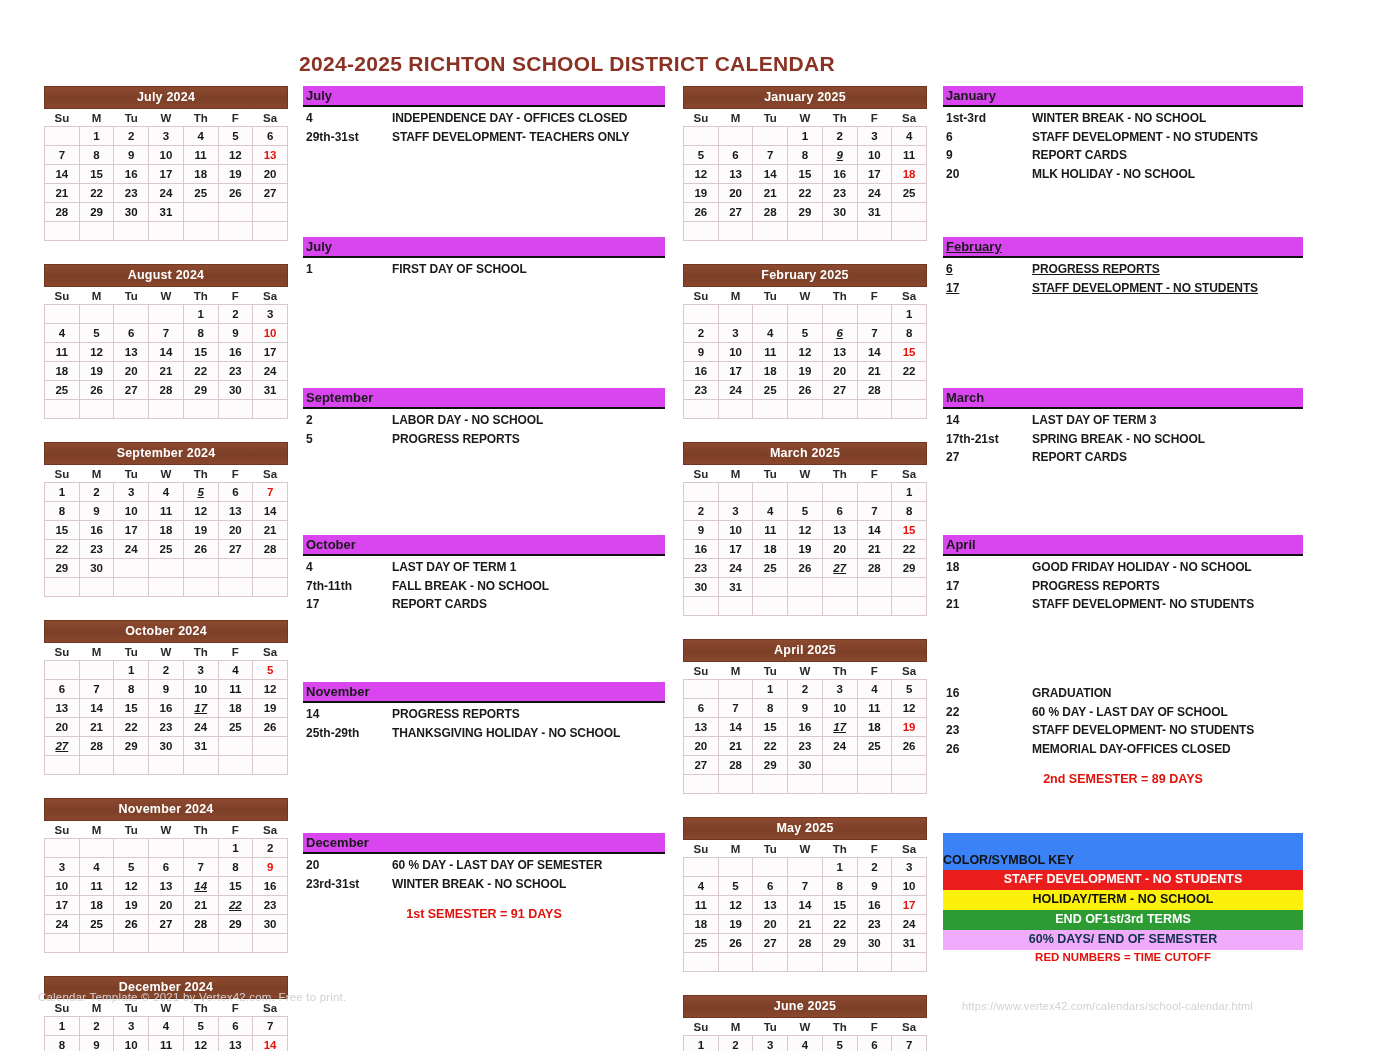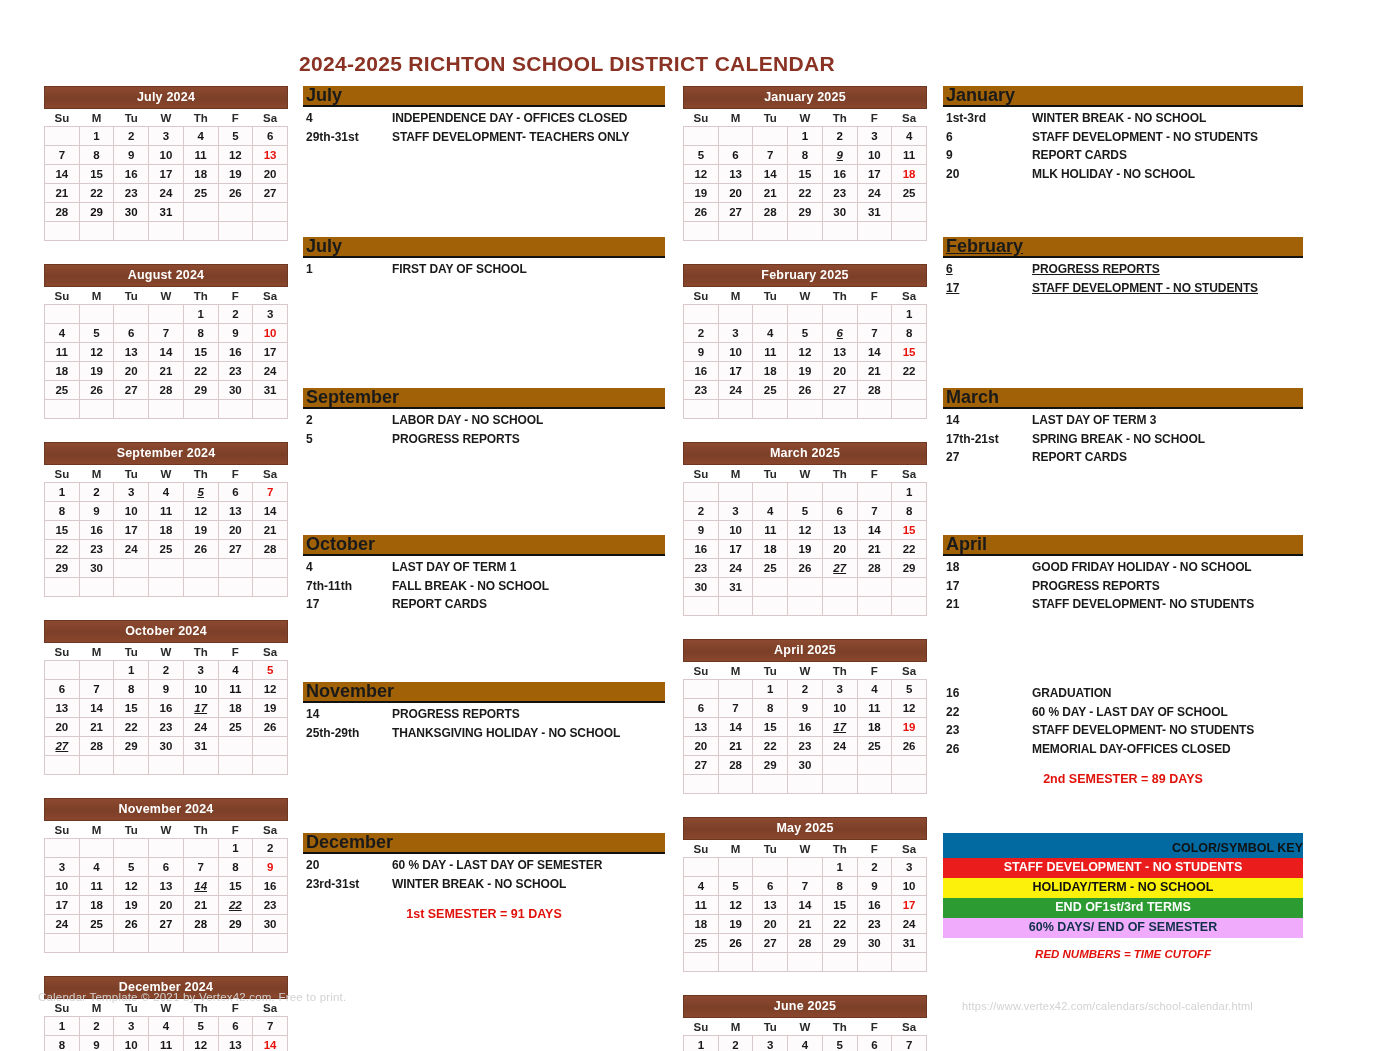--- a/index.html
+++ b/index.html
@@ -69,59 +69,59 @@
   td.hl-red   {background:#e8241f;color:#111;}
   td.hl-yellow{background:#fbf10a;color:#111;}
   td.hl-green {background:#2c9b32;color:#111;}
   td.hl-blue  {background:#3ca0e0;color:#111;}
   td.txt-red  {color:#e8120c;}
   span.und{ text-decoration:underline; font-style:italic; }
 
   
   .ev-block{position:relative;}
   .ev-head{
-    background:#a16207;
-    font-size:18px;font-weight:bold;
+    background:#d946ef;
+    font-size:13px;font-weight:bold;
     color:#1a1a1a;
     padding:2px 0 2px 3px;
     border-bottom:2px solid #111;
     line-height:15px;
   }
   .ev-list{margin:0;padding:2px 0 0 0;list-style:none;}
   .ev-row{display:flex;line-height:18.5px;}
   .ev-date{
     width:86px;flex:0 0 86px;
     font-size:12px;font-weight:bold;padding-left:3px;
   }
   .ev-text{font-size:12px;font-weight:bold;letter-spacing:-.1px;}
   .ev-note{
     color:#e0120b;font-size:12.5px;font-weight:bold;
     text-align:center;margin-top:14px;
   }
 
   
   .key{border:0;}
   .key-title{
-    background:#0369a1;
-    text-align:right;font-size:12.5px;font-weight:bold;
-    padding:8px 0 3px 0;color:#111;
+    background:#3b82f6;
+    text-align:left;font-size:12.5px;font-weight:bold;
+    padding:20px 0 3px 0;color:#111;
   }
   .key-row{
     font-size:12.5px;font-weight:bold;
     text-align:center;
     padding:1px 0 2px 0;
     line-height:17px;
   }
   .key-red   {background:#ea1d1c;color:#ffffff;}
   .key-yellow{background:#fbf10a;color:#111111;}
   .key-green {background:#2c9b32;color:#ffffff;}
   .key-blue  {background:#f0abfc;color:#10304a;}
   .key-foot{
     color:#e0120b;font-size:11.5px;font-weight:bold;
-    text-align:center;padding-top:10px;font-style:italic;
+    text-align:center;padding-top:1px;
   }
 
   
   .foot-left{
     position:absolute;left:38px;top:991px;
     font-size:11.5px;color:#d2d2d2;letter-spacing:.2px;
   }
   .foot-right{
     position:absolute;left:962px;top:1000px;
     font-size:11px;color:#d2d2d2;letter-spacing:.2px;

